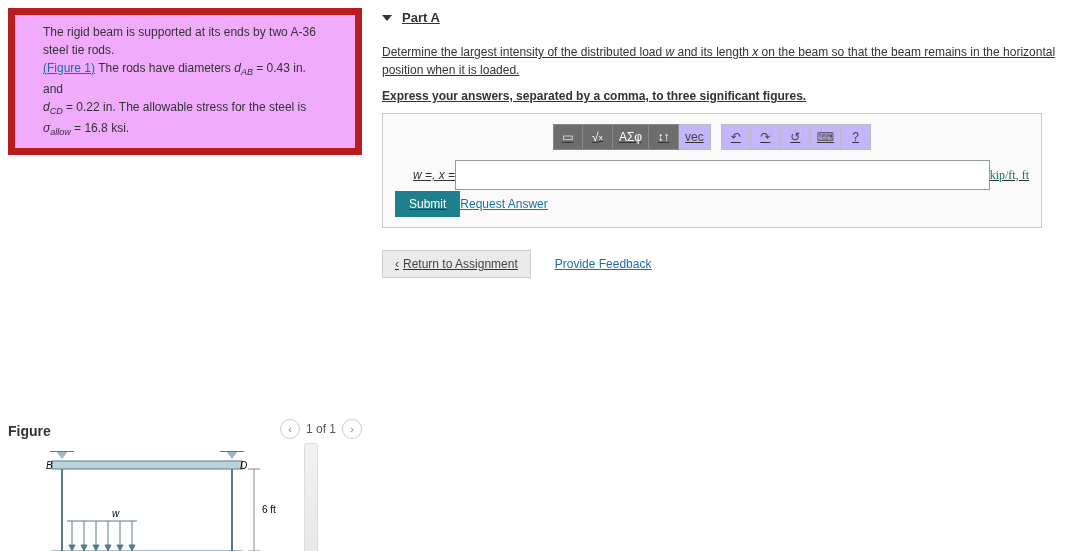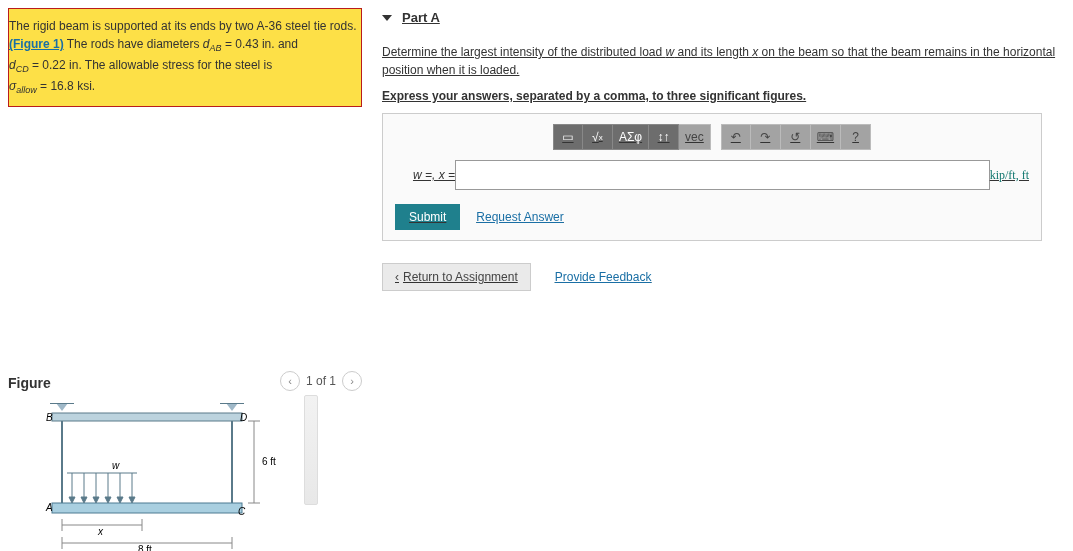--- a/index.html
+++ b/index.html
@@ -13,26 +13,26 @@
   .page {
     display: flex;
     width: 1073px;
     height: 551px;
   }
   .left-col {
     width: 370px;
     padding: 8px;
   }
   .problem-box {
-    background: #fde047;
-    border: 1px solid #b91c1c;
-    padding: 8px 0;
+    background: #f0abfc;
+    border: 7px solid #b91c1c;
+    padding: 8px 28px;
     line-height: 1.5;
   }
-  .problem-box a { color: #1a6fa5; text-decoration: underline; font-weight: bold; }
+  .problem-box a { color: #1a6fa5; text-decoration: underline; }
   .ital { font-style: italic; }
   .sub { font-size: 9px; vertical-align: sub; }
 
   .figure-block { margin-top: 260px; }
   .figure-header {
     display: flex;
     align-items: flex-end;
     justify-content: space-between;
     padding: 4px 0;
   }
@@ -100,37 +100,37 @@
     border: 1px solid #888;
     background: #6d6d6d;
     color: #fff;
     height: 26px;
     min-width: 30px;
     padding: 0 6px;
     display: flex; align-items: center; justify-content: center;
     font-size: 12px;
     cursor: pointer;
   }
-  .tb-btn.light { background: #a3a3a3; color: #444; border-color:#bbb;text-align:right; }
+  .tb-btn.light { background: #c4b5fd; color: #444; border-color:#bbb;text-align:right; }
   .tb-btn + .tb-btn { border-left: none; }
   .tb-gap { width: 10px; }
 
   .answer-row { display: flex; align-items: center; gap: 0; }
   .answer-label { font-style: italic; color: #333; min-width: 60px; text-align:right; }
   .answer-input {
     flex: 1;
     height: 30px;
     border: 1px solid #999;
     background: #fff;
     padding: 4px 6px;
     font-size: 13px;
   }
   .answer-units { font-family: 'Times New Roman', serif; font-size: 12px; color:#0f766e; }
 
-  .submit-row { margin-top: 14px; display: flex; align-items: center; gap: 16px; }
+  .submit-row { margin-top: 1px; display: flex; align-items: center; gap: 0; }
   .btn-submit {
     background: #1f808d;
     color: #fff;
     border: none;
     padding: 6px 14px;
     font-size: 12px;
     cursor: pointer;
   }
   .link { color: #1a6fa5; text-decoration: underline; cursor: pointer; }
 

